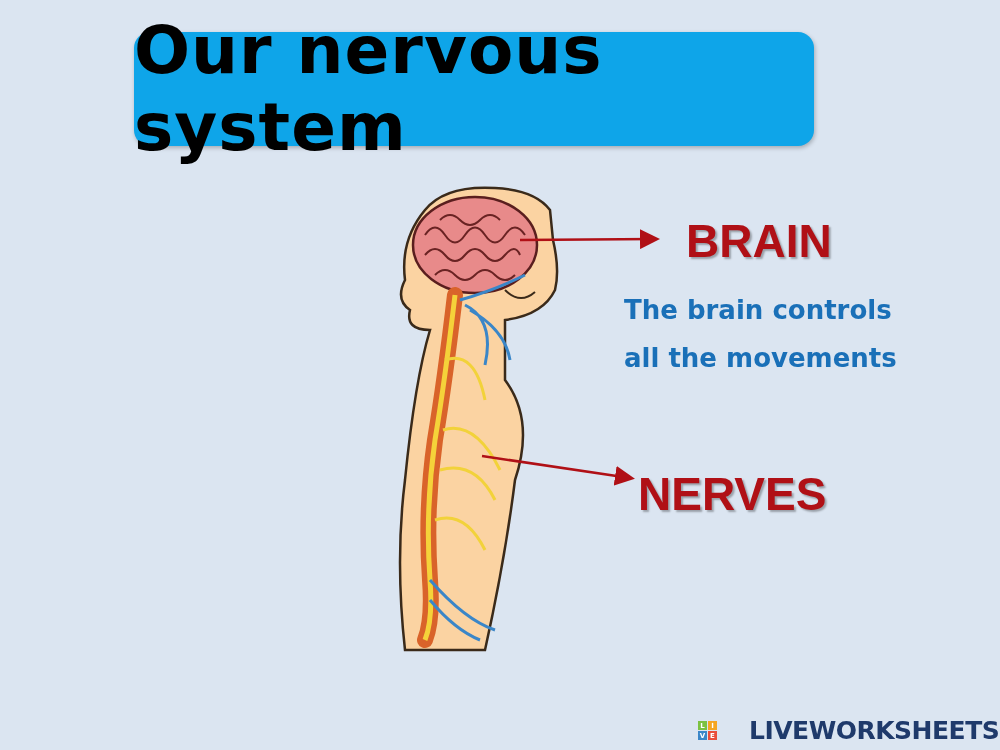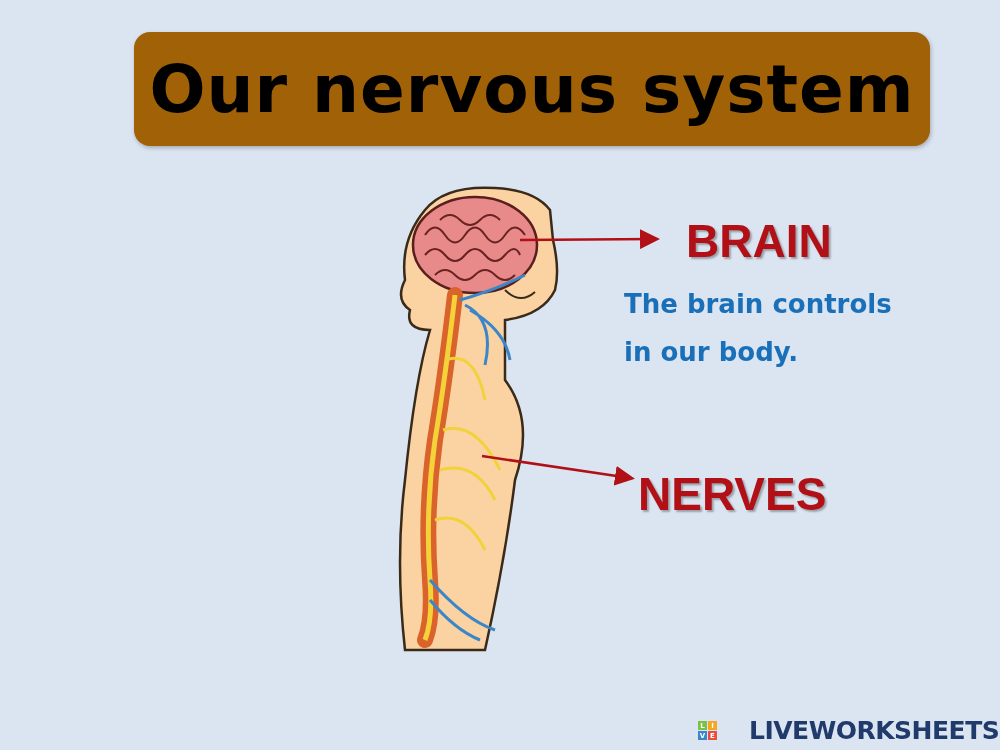--- a/index.html
+++ b/index.html
@@ -2,38 +2,38 @@
 <html><head>
 <meta charset="utf-8">
 <style>
   html, body { margin: 0; padding: 0; }
   body {
     width: 1000px; height: 750px; overflow: hidden; position: relative;
     background: #dbe5f1;
     font-family: "DejaVu Sans", sans-serif;
   }
   .title-box {
-    position: absolute; left: 134px; top: 32px; width: 796px; height: 114px;
-    background: #a16207; border-radius: 16px;
+    position: absolute; left: 134px; top: 32px; width: 680px; height: 114px;
+    background: #0ea5e9; border-radius: 16px;
     box-shadow: 1px 2px 4px rgba(0,0,0,0.25);
     display: flex; align-items: center; justify-content: center;
   }
   .title-text {
     font-family: "DejaVu Sans", sans-serif; font-weight: bold;
     font-size: 66px; color: #000; letter-spacing: 1px;
   }
   .figure { position: absolute; left: 385px; top: 180px; width: 190px; height: 490px; }
   .label-red {
     position: absolute; font-family: "Liberation Sans", sans-serif; font-weight: bold;
     color: #b01016; text-shadow: 2px 2px 2px rgba(0,0,0,0.3);
   }
   .brain-label { left: 686px; top: 214px; font-size: 46px; }
   .nerves-label { left: 638px; top: 467px; font-size: 46px; text-align: center; }
   .desc {
-    position: absolute; left: 624px; top: 280px; width: 330px;
+    position: absolute; left: 624px; top: 286px; width: 330px;
     font-family: "DejaVu Sans", sans-serif; font-weight: bold; font-size: 26px;
     line-height: 48px; color: #1a70b8;
   }
   .arrows { position: absolute; left: 0; top: 0; width: 1000px; height: 750px; pointer-events: none; }
   .logo { position: absolute; left: 698px; top: 716px; display: flex; align-items: center; gap: 4px; }
   .logo-grid { display: grid; grid-template-columns: 9px 9px; grid-template-rows: 9px 9px; gap: 1px; }
   .logo-grid span { font-size: 7px; color: #fff; font-weight: bold; display: flex; align-items: center; justify-content: center; font-family: "DejaVu Sans", sans-serif; }
   .logo-text { font-family: "DejaVu Sans", sans-serif; font-weight: bold; font-size: 25px; color: #1f3a6b; letter-spacing: -0.5px; margin-left: 28px; }
 </style>
 </head>
@@ -68,21 +68,21 @@
   </defs>
   <line x1="520" y1="240" x2="655" y2="239" stroke="#b01016" stroke-width="2.5" marker-end="url(#ah)"></line>
   <line x1="482" y1="456" x2="630" y2="478" stroke="#b01016" stroke-width="2.5" marker-end="url(#ah)"></line>
 </svg>
 
 <div class="label-red brain-label">BRAIN</div>
 <div class="label-red nerves-label">NERVES</div>
 
 <div class="desc">
   <div>The brain controls</div>
-  <div>in our body.</div>
+  <div>all the movements</div>
 </div>
 
 <div class="logo">
   <div class="logo-grid">
     <span style="background:#7cc242">L</span>
     <span style="background:#f5a623">I</span>
     <span style="background:#3a86c8">V</span>
     <span style="background:#e94e3c">E</span>
   </div>
   <span class="logo-text">LIVEWORKSHEETS</span>

